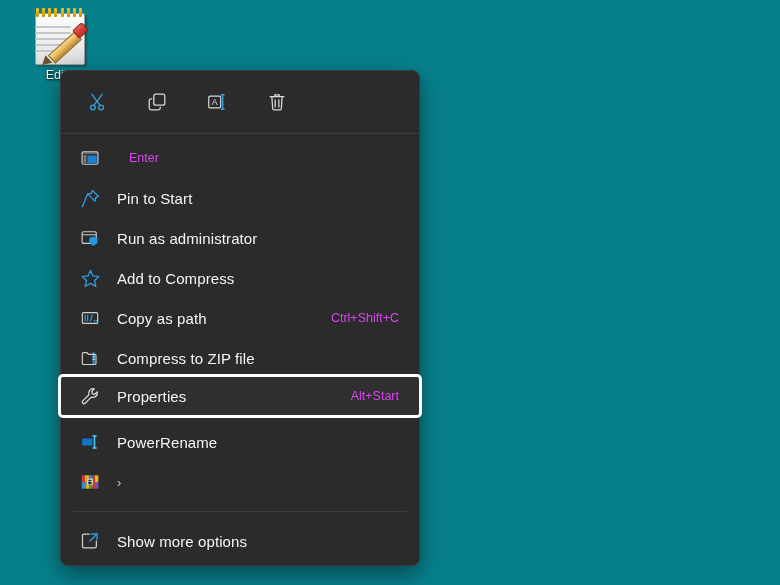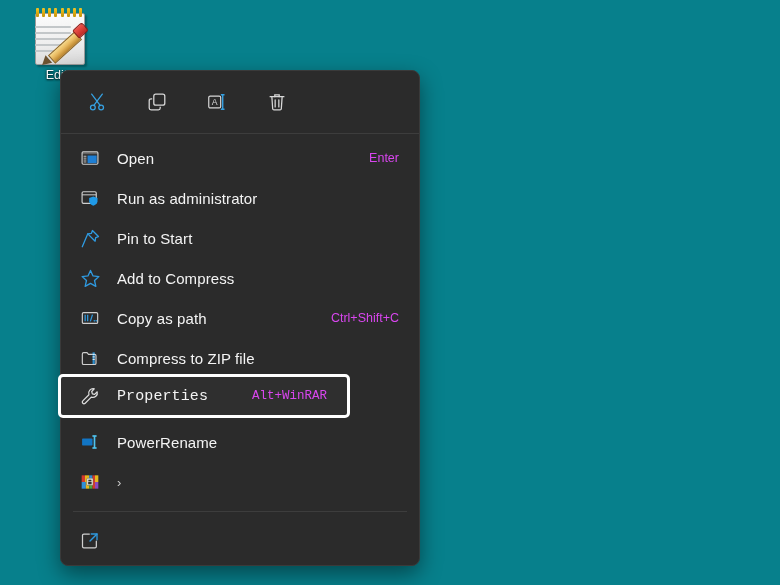--- a/index.html
+++ b/index.html
@@ -297,44 +297,43 @@
           <svg width="20" height="20" viewBox="0 0 24 24">
             <rect x="2.5" y="4.5" width="19" height="15" rx="1.4" fill="none" stroke="#cfcfcf" stroke-width="1.4"></rect>
             <rect x="2.5" y="4.5" width="19" height="3" fill="#cfcfcf" opacity="0.35"></rect>
             <rect x="9" y="9" width="11" height="9.2" fill="#1f7fd4"></rect>
             <rect x="4.3" y="9.3" width="3.4" height="1.1" fill="#cfcfcf"></rect>
             <rect x="4.3" y="11.6" width="3.4" height="1.1" fill="#cfcfcf"></rect>
             <rect x="4.3" y="13.9" width="3.4" height="1.1" fill="#cfcfcf"></rect>
             <rect x="4.3" y="16.2" width="3.4" height="1.1" fill="#cfcfcf"></rect>
           </svg>
         </span>
-        <span class="mi-label">Open</span>
         <span class="mi-shortcut">Enter</span>
+      </div>
+
+      <div class="menu-item">
+        <span class="mi-icon">
+          <svg width="21" height="21" viewBox="0 0 24 24" fill="none" stroke="#2f9ae0" stroke-width="1.5" stroke-linejoin="round">
+            <path d="M14.2 2.9l6.9 6.9-3.2 1.1-.6 4.2-8.4-8.4 4.2-.6z"></path>
+            <line x1="8.9" y1="6.7" x2="2.6" y2="21.4" stroke-linecap="round"></line>
+          </svg>
+        </span>
+        <span class="mi-label">Pin to Start</span>
+        <span class="mi-shortcut"></span>
       </div>
 
       <div class="menu-item">
         <span class="mi-icon">
           <svg width="20" height="20" viewBox="0 0 24 24">
             <rect x="2.5" y="4.5" width="17" height="14" rx="1.6" fill="none" stroke="#cfcfcf" stroke-width="1.4"></rect>
             <line x1="2.5" y1="8.2" x2="19.5" y2="8.2" stroke="#cfcfcf" stroke-width="1.2"></line>
             <path d="M16 10.2l5 1.7v4.1c0 2.6-2.4 4.4-5 5.3-2.6-.9-5-2.7-5-5.3v-4.1z" fill="#1f9ae8"></path>
           </svg>
         </span>
         <span class="mi-label">Run as administrator</span>
-        <span class="mi-shortcut"></span>
-      </div>
-
-      <div class="menu-item">
-        <span class="mi-icon">
-          <svg width="21" height="21" viewBox="0 0 24 24" fill="none" stroke="#2f9ae0" stroke-width="1.5" stroke-linejoin="round">
-            <path d="M14.2 2.9l6.9 6.9-3.2 1.1-.6 4.2-8.4-8.4 4.2-.6z"></path>
-            <line x1="8.9" y1="6.7" x2="2.6" y2="21.4" stroke-linecap="round"></line>
-          </svg>
-        </span>
-        <span class="mi-label">Pin to Start</span>
         <span class="mi-shortcut"></span>
       </div>
 
       <div class="menu-item">
         <span class="mi-icon">
           <svg width="21" height="21" viewBox="0 0 24 24" fill="none" stroke="#2f9ae0" stroke-width="1.5" stroke-linejoin="round">
             <polygon points="12,2.8 14.9,9.1 21.6,9.8 16.6,14.3 18.1,21 12,17.6 5.9,21 7.4,14.3 2.4,9.8 9.1,9.1"></polygon>
           </svg>
         </span>
         <span class="mi-label">Add to Compress</span>
@@ -409,29 +408,30 @@
 
     <div class="menu-list">
       <div class="menu-item">
         <span class="mi-icon">
           <svg width="20" height="20" viewBox="0 0 24 24" fill="none">
             <path d="M11.2 3.6H4.6A1.6 1.6 0 0 0 3 5.2v13.4a1.6 1.6 0 0 0 1.6 1.6h13.4a1.6 1.6 0 0 0 1.6-1.6v-6.4" stroke="#cfcfcf" stroke-width="1.5" stroke-linecap="round"></path>
             <path d="M13.4 3.6h7v7" stroke="#2f9ae0" stroke-width="1.6" stroke-linecap="round" stroke-linejoin="round"></path>
             <line x1="20.4" y1="3.6" x2="12" y2="12" stroke="#2f9ae0" stroke-width="1.6" stroke-linecap="round"></line>
           </svg>
         </span>
+        <span class="mi-label">Show more options</span>
         <span class="mi-shortcut"></span>
       </div>
     </div>
 
   </div>
 
-  <div id="menu-item-properties" style="position:absolute; left:58px; top:374px; width:292px;font-family:Liberation Mono, monospace;">
+  <div id="menu-item-properties" style="position:absolute; left:58px; top:374px; width:364px;">
     <span class="mi-icon">
       <svg width="21" height="21" viewBox="0 0 24 24" fill="none" stroke="#dedede" stroke-width="1.4" stroke-linecap="round" stroke-linejoin="round">
         <path d="M16.3 3.2a5.2 5.2 0 0 0-6.1 6.8L3.2 17a1.9 1.9 0 0 0 2.7 2.7l7-7a5.2 5.2 0 0 0 6.8-6.1l-3 3-2.6-.7-.7-2.6z"></path>
       </svg>
     </span>
     <span class="mi-label">Properties</span>
-    <span class="mi-shortcut">Alt+WinRAR</span>
+    <span class="mi-shortcut">Alt+Start</span>
   </div>
 
 </div>
 
 </body></html>

